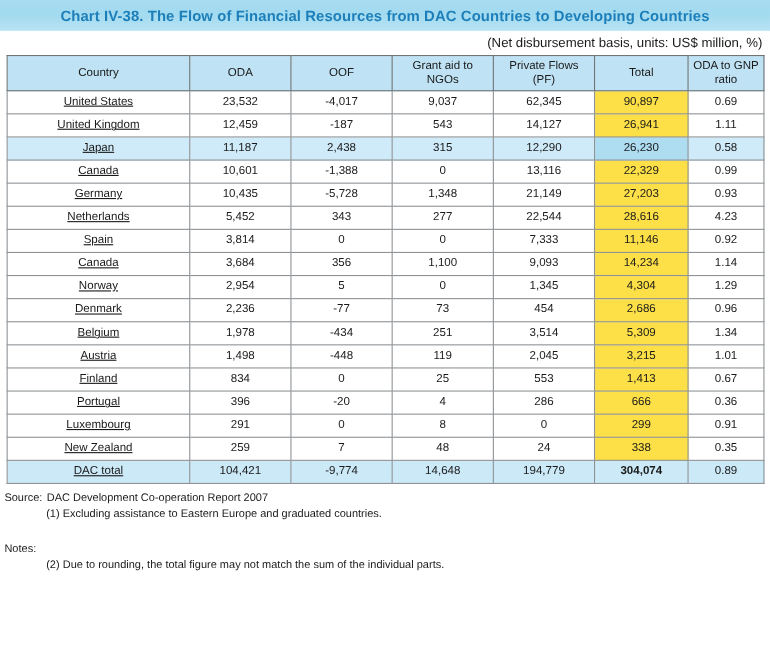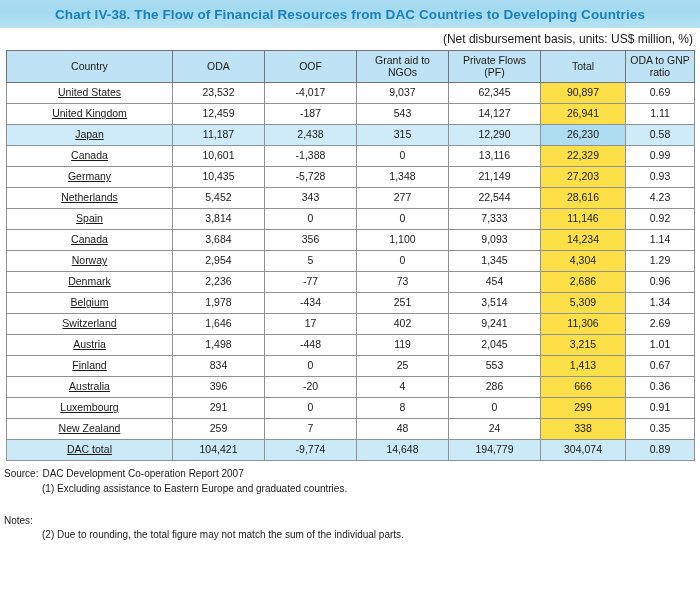--- a/index.html
+++ b/index.html
@@ -113,20 +113,21 @@
   tr.row-highlight td.total-cell {
     background: #aedcf0;
   }
 
   
   tr.total-row td {
     background: #cbe9f7;
   }
   tr.total-row td.total-cell {
     background: #cbe9f7;
+    font-weight: bold;
   }
   tr.total-row td.country {
     text-align: center;
     padding-left: 0;
     margin-left: 44px;
   }
   tr.total-row td {
     border-top: 1.3px solid #5d6164;
   }
 
@@ -291,48 +292,39 @@
           <tr>
             <td class="country">Belgium</td>
             <td class="num">1,978</td>
             <td class="num">-434</td>
             <td class="num">251</td>
             <td class="num">3,514</td>
             <td class="num total-cell">5,309</td>
             <td class="num">1.34</td>
           </tr>
           <tr>
-            <td class="country">Switzerland</td>
-            <td class="num">1,646</td>
-            <td class="num">17</td>
-            <td class="num">402</td>
-            <td class="num">9,241</td>
-            <td class="num total-cell">11,306</td>
-            <td class="num">2.69</td>
-          </tr>
-          <tr>
             <td class="country">Austria</td>
             <td class="num">1,498</td>
             <td class="num">-448</td>
             <td class="num">119</td>
             <td class="num">2,045</td>
             <td class="num total-cell">3,215</td>
             <td class="num">1.01</td>
           </tr>
           <tr>
             <td class="country">Finland</td>
             <td class="num">834</td>
             <td class="num">0</td>
             <td class="num">25</td>
             <td class="num">553</td>
             <td class="num total-cell">1,413</td>
             <td class="num">0.67</td>
           </tr>
           <tr>
-            <td class="country">Australia</td>
+            <td class="country">Portugal</td>
             <td class="num">396</td>
             <td class="num">-20</td>
             <td class="num">4</td>
             <td class="num">286</td>
             <td class="num total-cell">666</td>
             <td class="num">0.36</td>
           </tr>
           <tr>
             <td class="country">Luxembourg</td>
             <td class="num">291</td>

